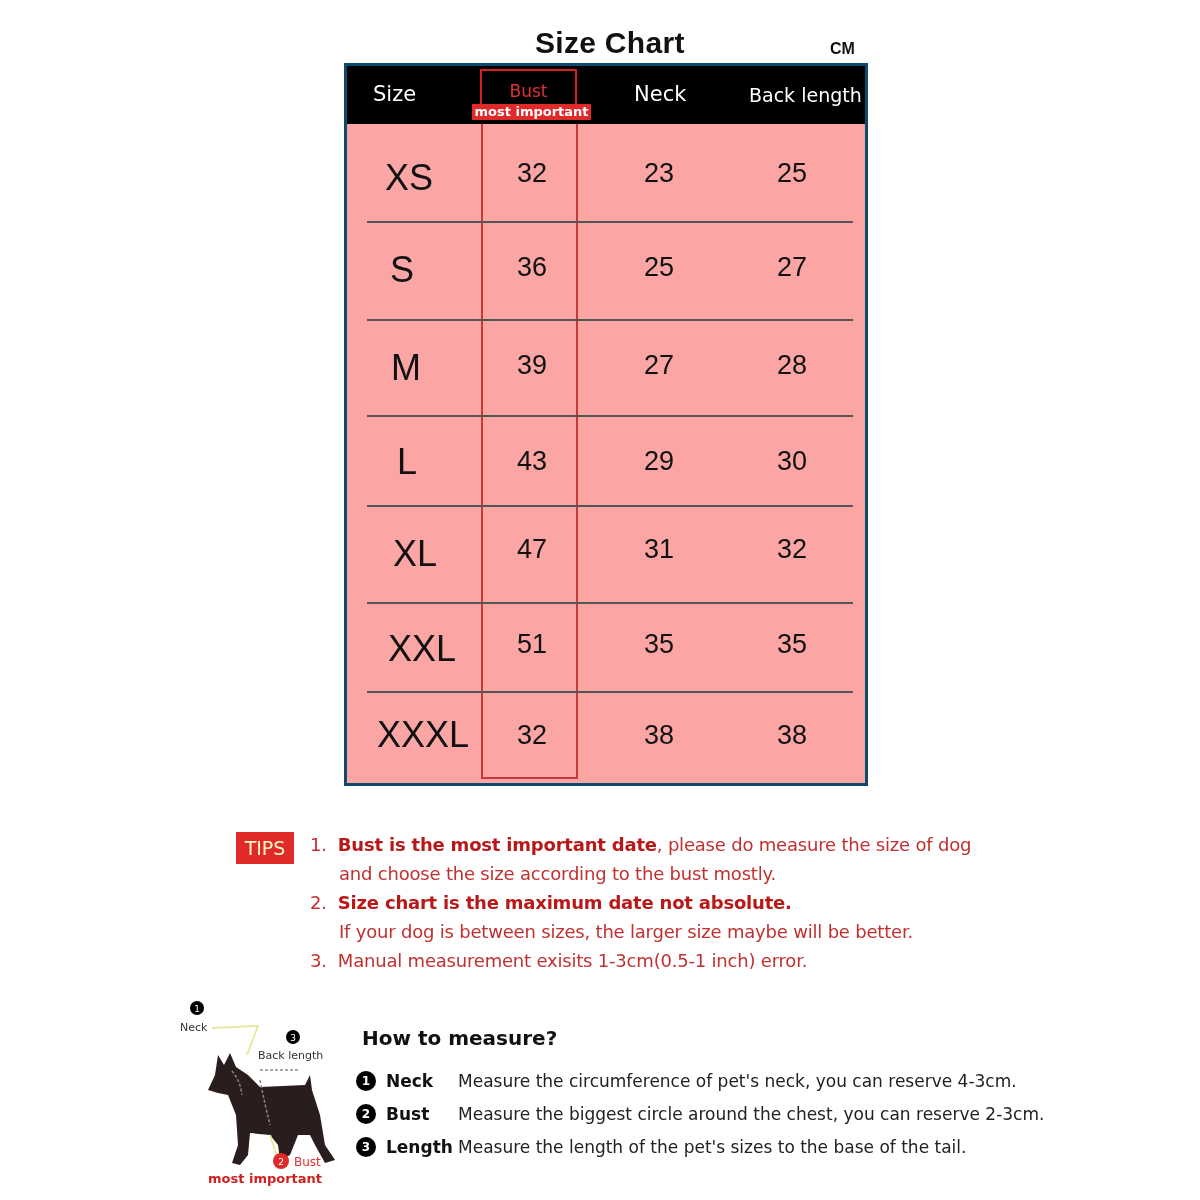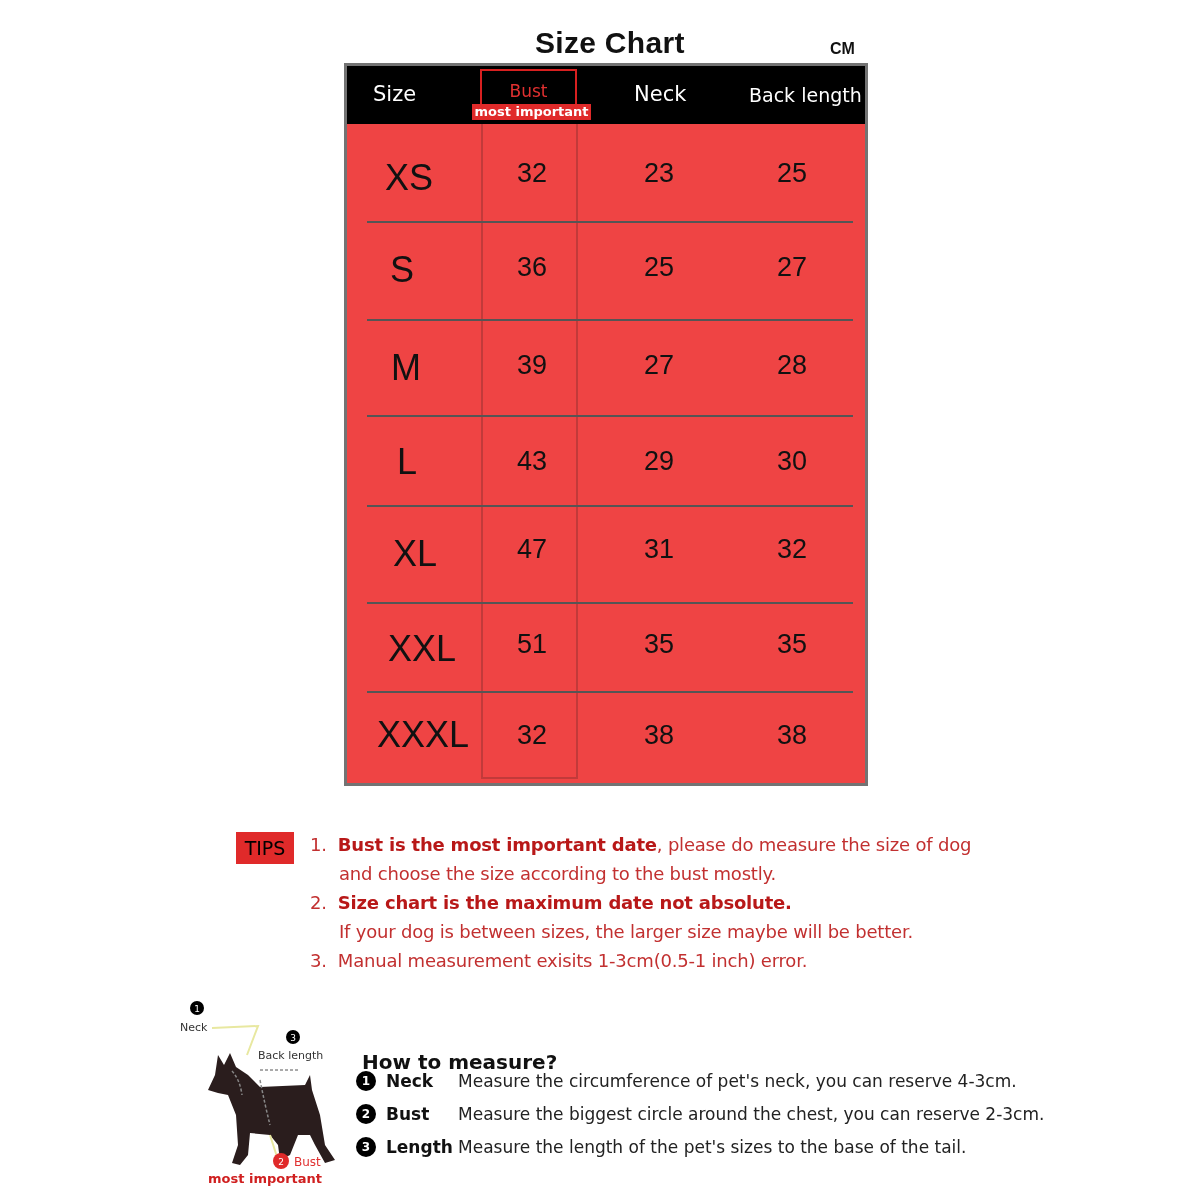--- a/index.html
+++ b/index.html
@@ -1,37 +1,37 @@
 <!DOCTYPE html>
 <html><head>
 <meta charset="utf-8">
 <style>
   html, body { margin:0; padding:0; }
   body { width:1200px; height:1200px; background:#fff; position:relative; overflow:hidden; font-family:"Liberation Sans", sans-serif; color:#111; }
   .title { position:absolute; left:535px; top:26px; font-size:30px; font-weight:bold; letter-spacing:0.3px; }
   .unit { position:absolute; left:830px; top:40px; font-size:16px; font-weight:bold; }
-  .table-box { position:absolute; left:344px; top:63px; width:524px; height:723px; border:3px solid #737373; background:#ef4444; box-sizing:border-box;padding-left:20px; }
+  .table-box { position:absolute; left:344px; top:63px; width:524px; height:723px; border:3px solid #0c4a6e; background:#fca5a5; box-sizing:border-box;padding-left:20px; }
   .thead { position:absolute; left:0; top:0; width:100%; height:58px; background:#000; color:#fff; }
   .th { position:absolute; top:16px; font-size:21px; font-family:"DejaVu Sans", sans-serif; }
   .th.size { left:26px; }
   .th.neck { left:287px; }
   .th.back { left:402px; font-size:19px; top:18px; }
   .bust-head { position:absolute; left:133px; top:3px; width:97px; height:50px; border:2px solid #d82020; box-sizing:border-box; }
   .bust-label { position:absolute; left:0; width:100%; top:10px; text-align:center; color:#e03030; font-size:17px; font-family:"DejaVu Sans", sans-serif; }
   .bust-tag { position:absolute; left:-10px; top:33px; width:119px; height:16px; background:#e02a2a; color:#fff; font-size:13px; font-weight:bold; text-align:center; line-height:16px; font-family:"DejaVu Sans", sans-serif; }
   .bust-col { position:absolute; left:134px; top:58px; width:97px; height:655px; border:2px solid #c23a3a; border-top:none; box-sizing:border-box; }
   .row { position:absolute; left:0; width:100%; }
   .rule { position:absolute; left:20px; width:486px; height:2px; background:#555; }
   .cell { position:absolute; font-size:27px; }
   .cell.sz { font-size:36px; }
-  .tips-badge { position:absolute; left:236px; top:832px; width:58px; height:32px; background:#e02a2a; color:#000000; font-size:19px; text-align:center; line-height:32px; font-family:"DejaVu Sans", sans-serif; }
+  .tips-badge { position:absolute; left:236px; top:832px; width:58px; height:32px; background:#e02a2a; color:#fef9c3; font-size:19px; text-align:center; line-height:32px; font-family:"DejaVu Sans", sans-serif; }
   .tip-line { position:absolute; font-size:18px; color:#c23030; font-family:"DejaVu Sans", sans-serif; letter-spacing:-0.2px; }
   .tip-line b { color:#b81818; }
   .dog-area { position:absolute; left:170px; top:995px; width:180px; height:200px; }
-  .how-title { position:absolute; left:362px; top:1026px; font-size:20px; font-weight:bold; font-family:"DejaVu Sans", sans-serif;margin-top:24px; }
+  .how-title { position:absolute; left:362px; top:1026px; font-size:20px; font-weight:bold; font-family:"DejaVu Sans", sans-serif; }
   .how-row { position:absolute; left:356px; font-size:17px; font-family:"DejaVu Sans", sans-serif; }
   .num-circle { display:inline-block; width:20px; height:20px; border-radius:50%; background:#000; color:#fff; font-size:12px; text-align:center; line-height:20px; font-weight:bold; vertical-align:middle; margin-right:10px; }
   .how-key { display:inline-block; width:60px; font-weight:bold; vertical-align:middle; }
   .how-desc { vertical-align:middle; color:#222; margin-left:12px; }
 </style>
 </head>
 <body>
 
 <div class="title">Size Chart</div>
 <div class="unit">CM</div>

